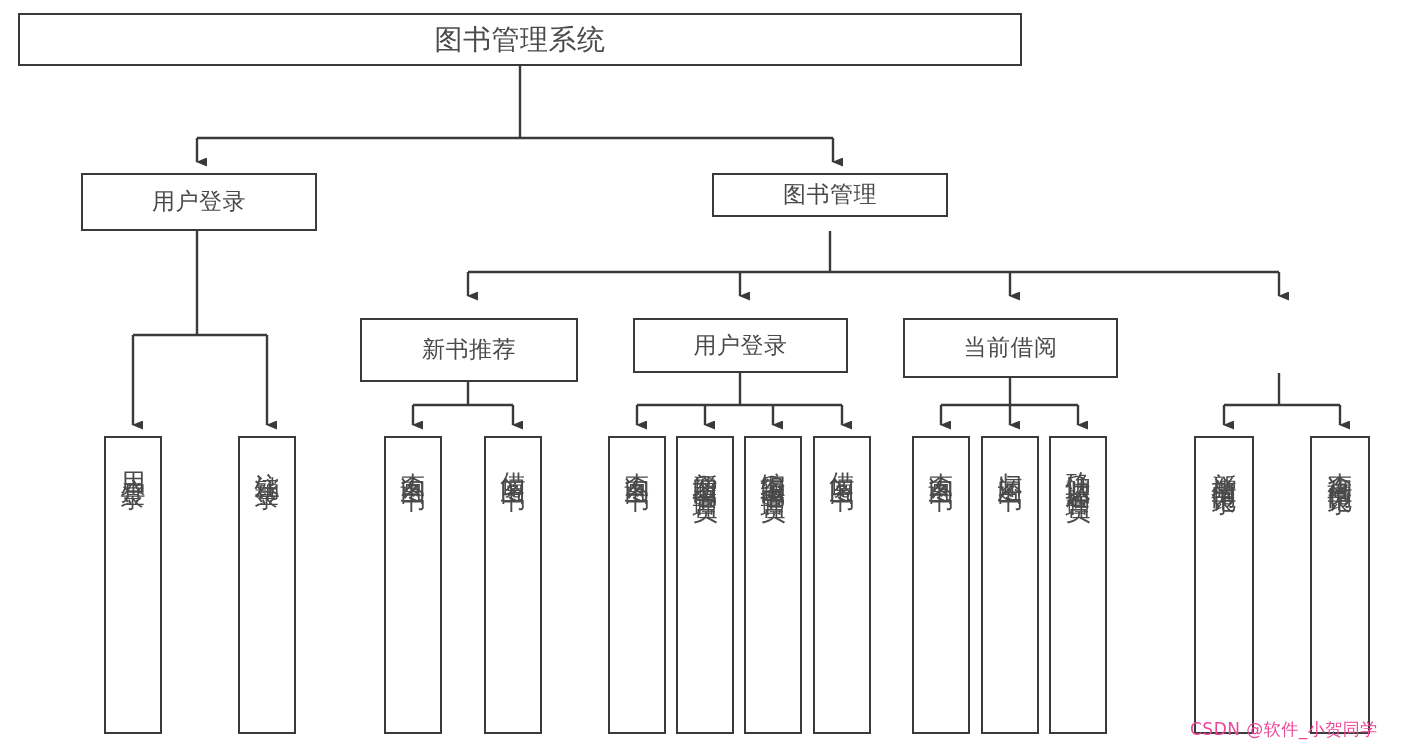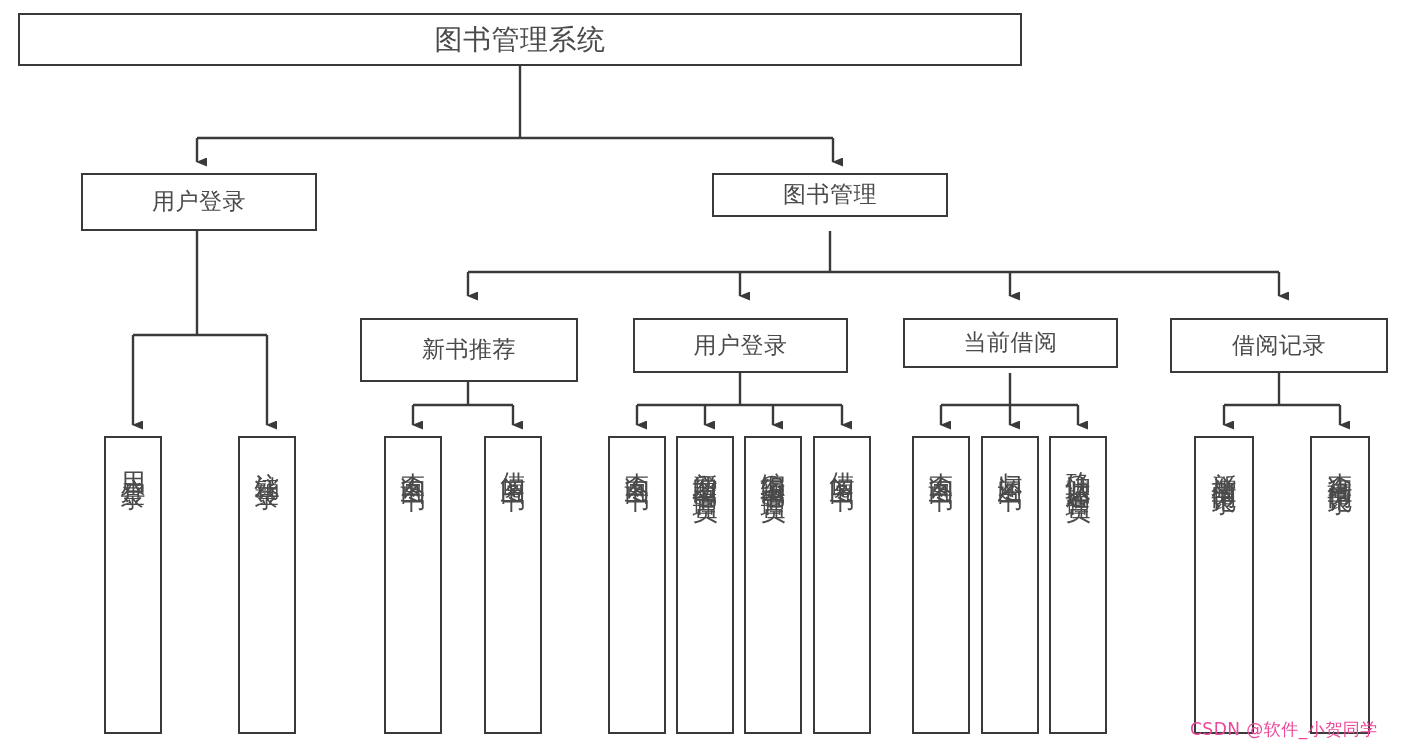--- a/index.html
+++ b/index.html
@@ -140,27 +140,24 @@
   </div>
 
   <div class="node horiz" style="left:360px;top:318px;width:218px;height:64px;">
     <span class="lbl">新书推荐</span>
   </div>
 
   <div class="node horiz" style="left:633px;top:318px;width:215px;height:55px;">
     <span class="lbl">用户登录</span>
   </div>
 
-  <div class="node horiz" style="left:903px;top:318px;width:215px;height:50px;">
+  <div class="node horiz" style="left:903px;top:318px;width:215px;height:60px;">
     <span class="lbl">当前借阅</span>
   </div>
 
-  <div class="node horiz" style="left:1170px;top:318px;width:218px;height:55px;">
-    <span class="lbl">借阅记录</span>
-  </div>
 
   <div class="node vert" style="left:104px;top:436px;width:58px;height:298px;">
     <span class="lbl">用户登录</span>
   </div>
 
   <div class="node vert" style="left:238px;top:436px;width:58px;height:298px;">
     <span class="lbl">注销登录</span>
   </div>
 
   <div class="node vert" style="left:384px;top:436px;width:58px;height:298px;">

